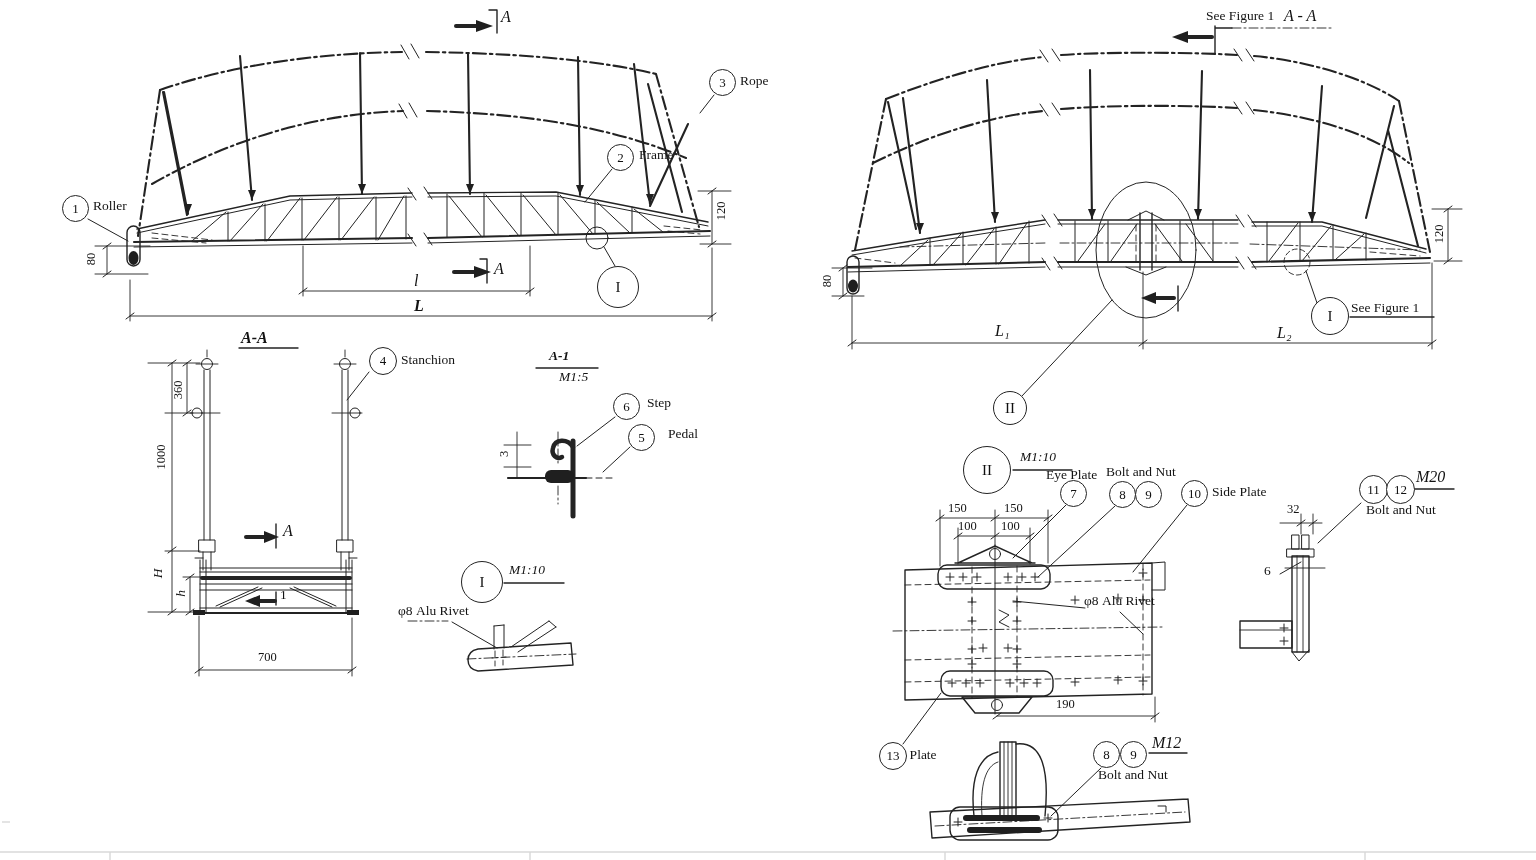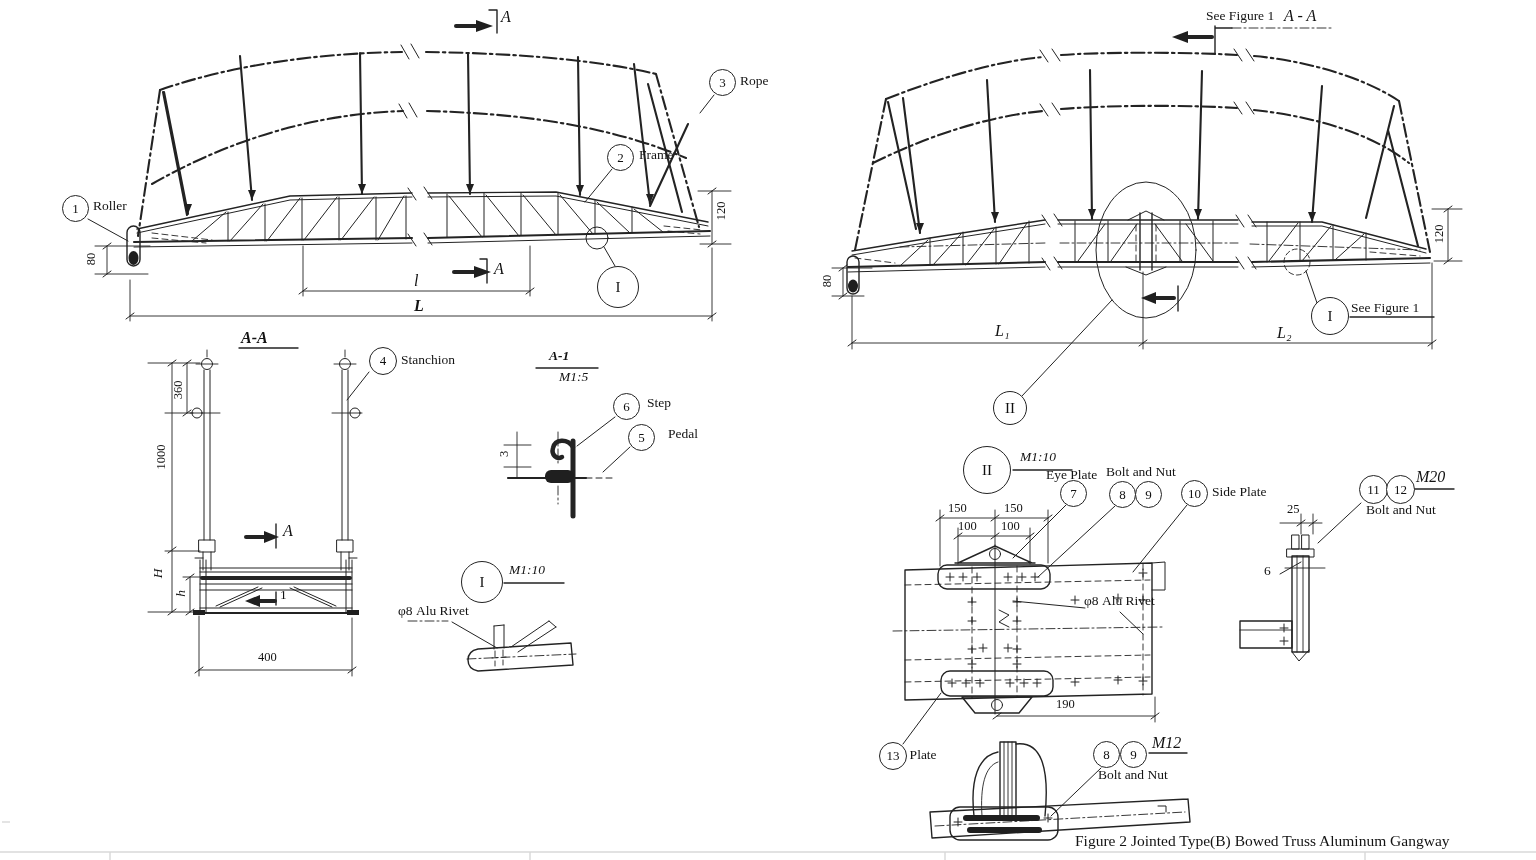--- a/index.html
+++ b/index.html
@@ -366,21 +366,21 @@
 <span class="lbl it big" style="left:494px;top:260px">A</span>
 <span class="lbl it big" style="left:414px;top:272px">l</span>
 <span class="lbl it big bld" style="left:414px;top:297px">L</span>
 
 <span class="lbl it bld big" style="left:241px;top:329px">A-A</span>
 <span class="lbl" style="left:401px;top:353px">Stanchion</span>
 <span class="lbl sm rot" style="left:165px;top:383px;width:28px">360</span>
 <span class="lbl sm rot" style="left:144px;top:450px;width:36px">1000</span>
 <span class="lbl it rot" style="left:151px;top:566px;width:14px">H</span>
 <span class="lbl it rot" style="left:175px;top:586px;width:12px">h</span>
-<span class="lbl sm" style="left:258px;top:651px">400</span>
+<span class="lbl sm" style="left:258px;top:651px">700</span>
 <span class="lbl it big" style="left:283px;top:522px">A</span>
 <span class="lbl" style="left:280px;top:588px">1</span>
 
 <span class="lbl it bld" style="left:549px;top:349px">A-1</span>
 <span class="lbl it" style="left:559px;top:370px">M1:5</span>
 <span class="lbl" style="left:647px;top:396px">Step</span>
 <span class="lbl" style="left:668px;top:427px">Pedal</span>
 <span class="lbl sm rot" style="left:499px;top:447px;width:12px">3</span>
 
 <span class="lbl it" style="left:509px;top:563px">M1:10</span>
@@ -399,28 +399,27 @@
 <span class="lbl" style="left:1106px;top:465px">Bolt and Nut</span>
 <span class="lbl" style="left:1212px;top:485px">Side Plate</span>
 <span class="lbl sm" style="left:948px;top:502px">150</span>
 <span class="lbl sm" style="left:1004px;top:502px">150</span>
 <span class="lbl sm" style="left:958px;top:520px">100</span>
 <span class="lbl sm" style="left:1001px;top:520px">100</span>
 <span class="lbl" style="left:1084px;top:594px">φ8 Alu Rivet</span>
 <span class="lbl sm" style="left:1056px;top:698px">190</span>
 <span class="lbl" style="left:883px;top:748px">Seat Plate</span>
 
-<span class="lbl sm" style="left:1287px;top:503px">25</span>
+<span class="lbl sm" style="left:1287px;top:503px">32</span>
 <span class="lbl it big" style="left:1416px;top:468px">M20</span>
 <span class="lbl" style="left:1366px;top:503px">Bolt and Nut</span>
 <span class="lbl" style="left:1264px;top:564px">6</span>
 
 <span class="lbl it big" style="left:1152px;top:734px">M12</span>
 <span class="lbl" style="left:1098px;top:768px">Bolt and Nut</span>
-<span class="lbl cap" style="left:1075px;top:832px">Figure 2 Jointed Type(B) Bowed Truss Aluminum Gangway</span>
 
 <div class="balloon" style="left:62px;top:195px;width:27px;height:27px">1</div>
 <div class="balloon" style="left:607px;top:144px;width:27px;height:27px">2</div>
 <div class="balloon" style="left:709px;top:69px;width:27px;height:27px">3</div>
 <div class="balloon bl-lg" style="left:597px;top:266px;width:42px;height:42px">I</div>
 <div class="balloon" style="left:369px;top:347px;width:28px;height:28px">4</div>
 <div class="balloon" style="left:613px;top:393px;width:27px;height:27px">6</div>
 <div class="balloon" style="left:628px;top:424px;width:27px;height:27px">5</div>
 <div class="balloon bl-lg" style="left:461px;top:561px;width:42px;height:42px">I</div>
 

